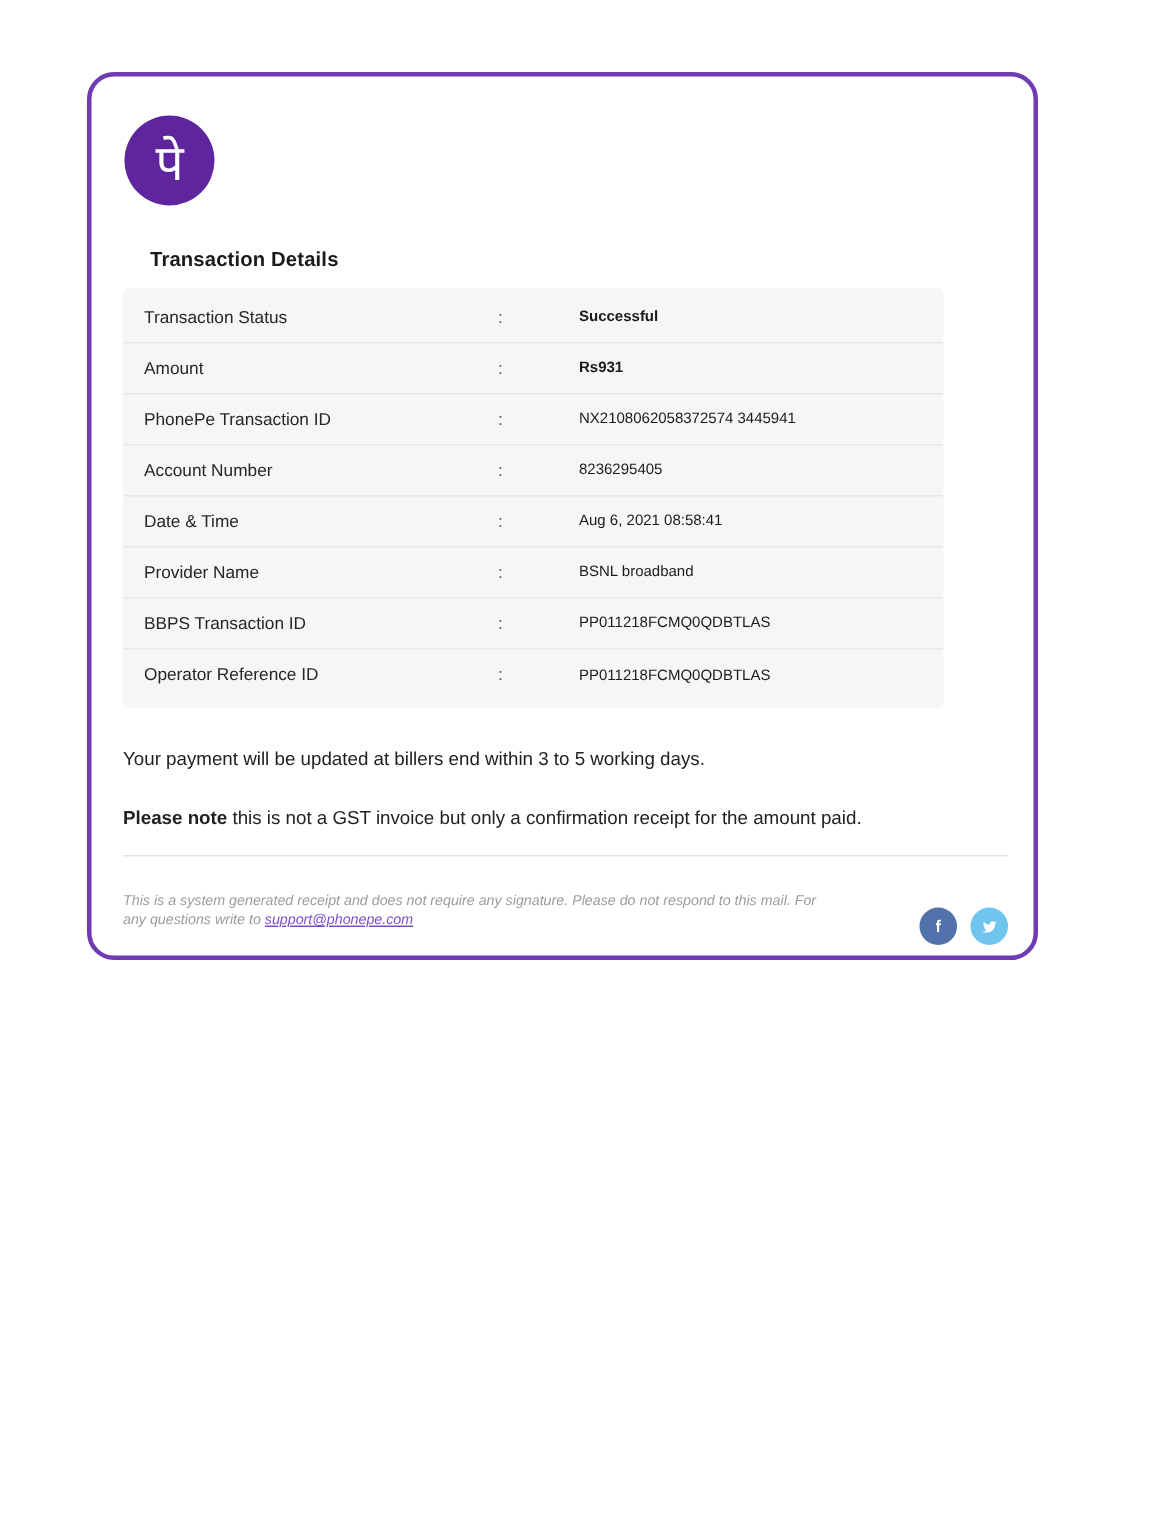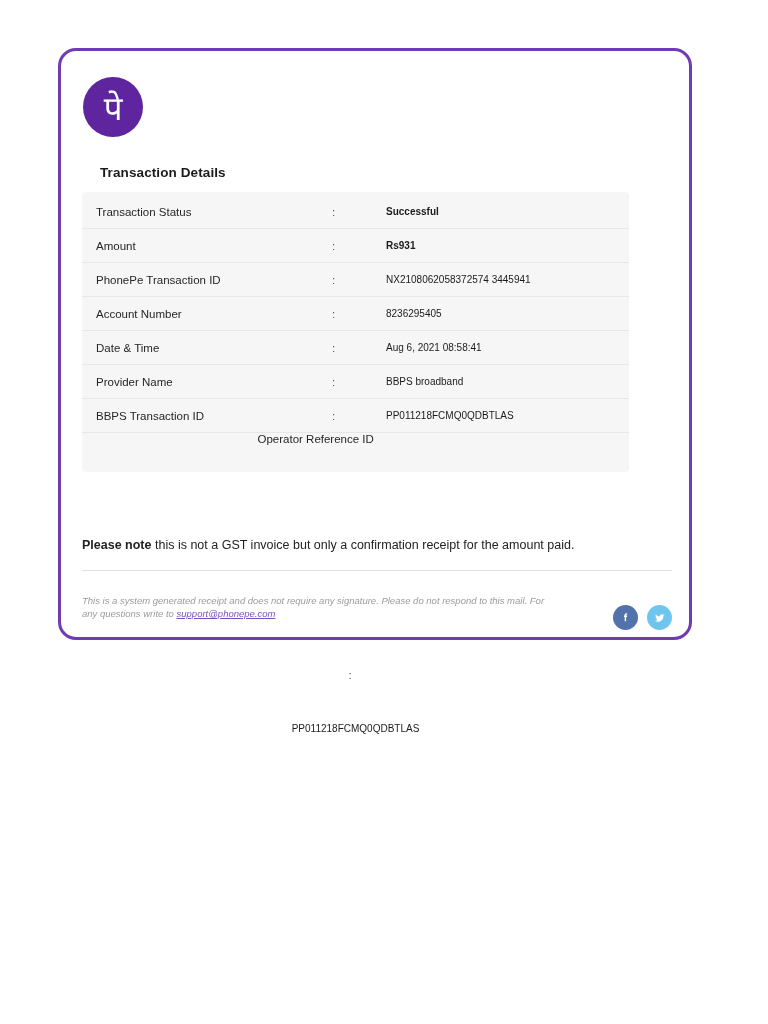--- a/index.html
+++ b/index.html
@@ -156,21 +156,20 @@
     display: flex;
     align-items: center;
     height: 34px;
     padding: 0 14px;
     box-sizing: border-box;
     border-bottom: 1px solid #e6e8e6;
     gap: 40px;
   }
   .detail-row:last-child {
     border-bottom: none;
-    flex-direction: column;
   }
   .detail-label {
     width: 196px;
     flex: 0 0 196px;
     font-size: 11.5px;
     color: #262626;
   }
   .detail-colon {
     width: 14px;
     flex: 0 0 14px;
@@ -283,34 +282,35 @@
           <div class="detail-value">8236295405</div>
         </div>
         <div class="detail-row">
           <div class="detail-label">Date &amp; Time</div>
           <div class="detail-colon">:</div>
           <div class="detail-value">Aug 6, 2021 08:58:41</div>
         </div>
         <div class="detail-row">
           <div class="detail-label">Provider Name</div>
           <div class="detail-colon">:</div>
-          <div class="detail-value">BBPS broadband</div>
+          <div class="detail-value">BSNL broadband</div>
         </div>
         <div class="detail-row">
           <div class="detail-label">BBPS Transaction ID</div>
           <div class="detail-colon">:</div>
           <div class="detail-value">PP011218FCMQ0QDBTLAS</div>
         </div>
         <div class="detail-row">
           <div class="detail-label">Operator Reference ID</div>
           <div class="detail-colon">:</div>
           <div class="detail-value">PP011218FCMQ0QDBTLAS</div>
         </div>
       </div>
 
+    <div class="note-line note-primary">Your payment will be updated at billers end within 3 to 5 working days.</div>
 
     <div class="note-line note-secondary">
       <b>Please note</b><span> this is not a GST invoice but only a confirmation receipt for the amount paid.</span>
     </div>
 
     <div class="footer-divider"></div>
 
     <div class="footer">
       <div class="footer-text">
         <span>This is a system generated receipt and does not require any signature. Please do not respond to this mail. For any questions write to </span><a class="footer-link" href="#">support@phonepe.com</a>

